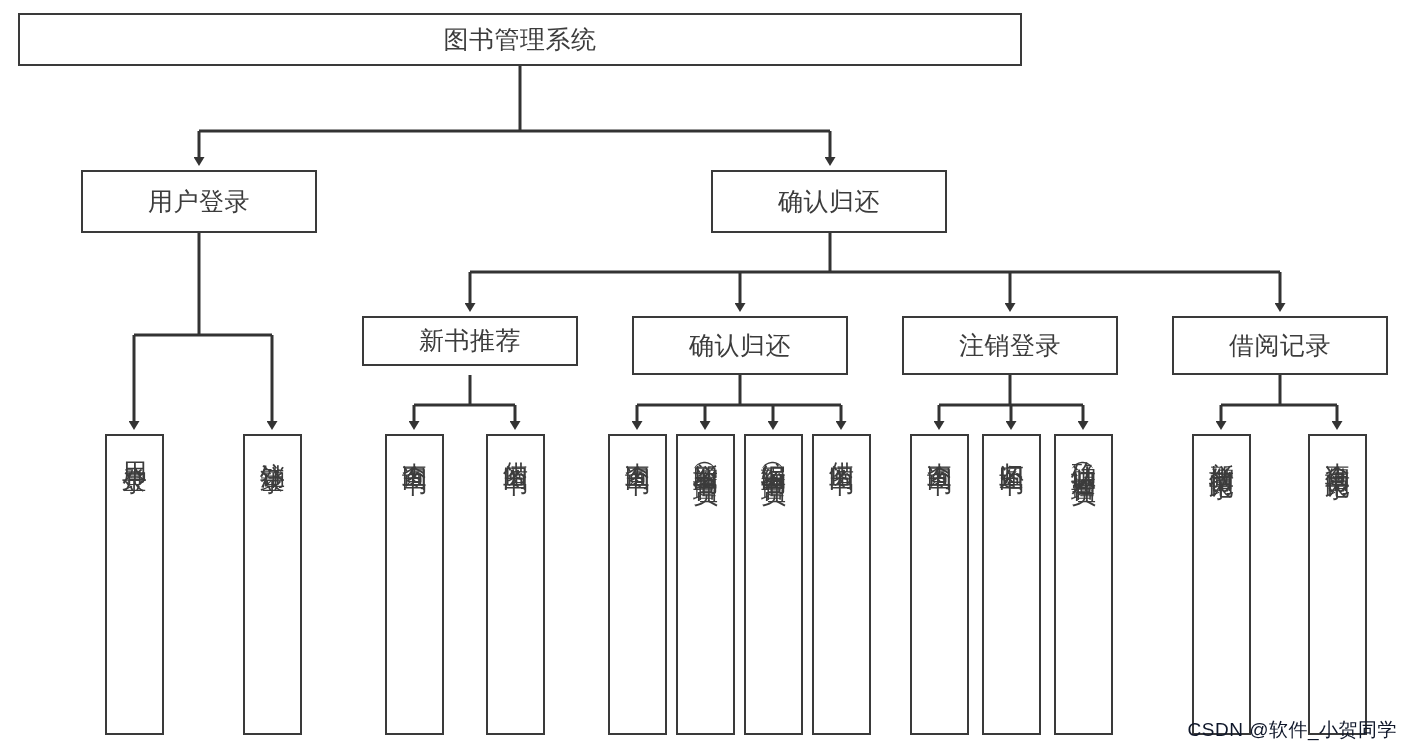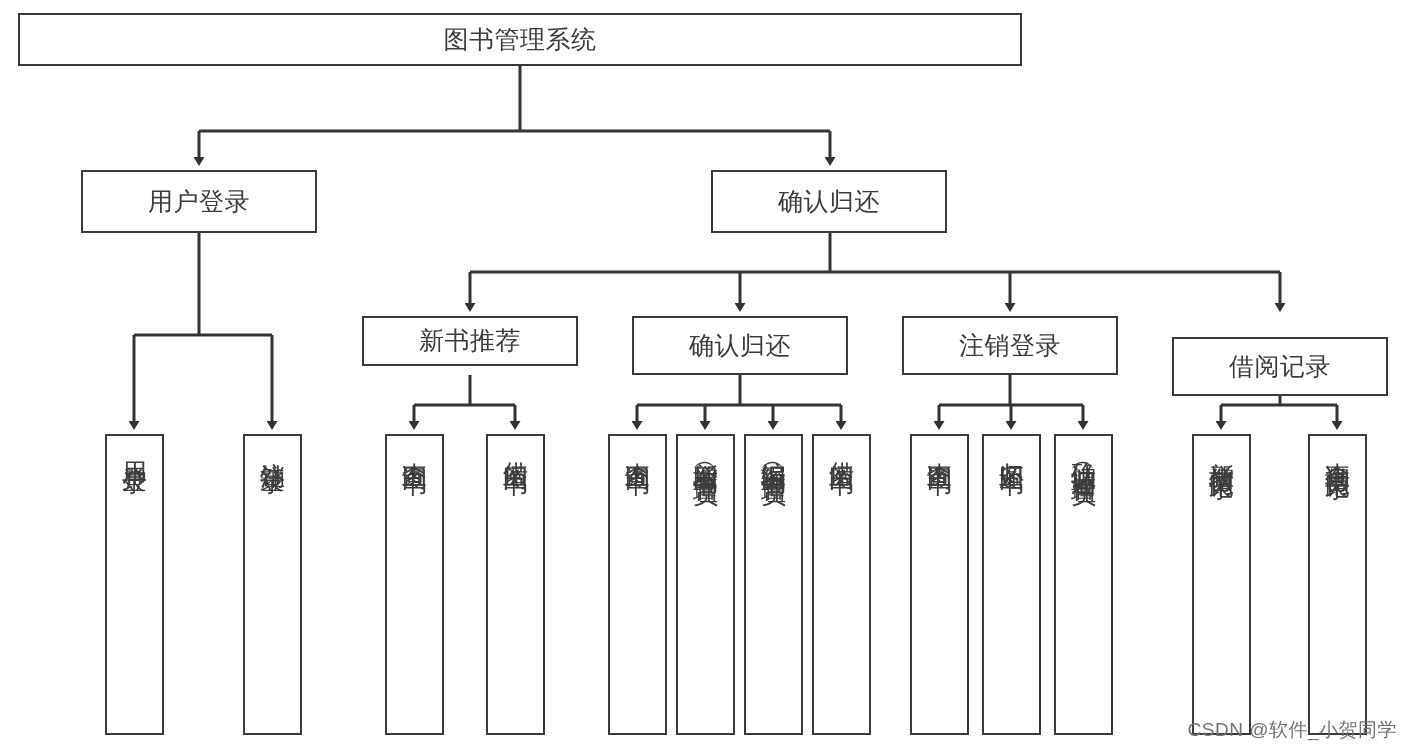--- a/index.html
+++ b/index.html
@@ -57,21 +57,21 @@
     font-size: 25px;
     letter-spacing: 3px;
     line-height: 1;
     white-space: normal;
   }
   #watermark {
     position: absolute;
     right: 8px;
     bottom: 4px;
     font-size: 19px;
-    color: #737373;
+    color: #0f172a;
     letter-spacing: 0.5px;
     font-family: "Liberation Sans", "DejaVu Sans", sans-serif;
     user-select: none;
   }
 </style>
 </head>
 <body>
 
 <div id="diagram-root">
 
@@ -154,21 +154,21 @@
   </div>
 
   <div class="node horiz" style="left:632px; top:316px; width:216px; height:59px;">
     <span class="node-label">确认归还</span>
   </div>
 
   <div class="node horiz" style="left:902px; top:316px; width:216px; height:59px;">
     <span class="node-label">注销登录</span>
   </div>
 
-  <div class="node horiz" style="left:1172px; top:316px; width:216px; height:59px;margin-top:21px;">
+  <div class="node horiz" style="left:1172px; top:316px; width:216px; height:59px;">
     <span class="node-label">借阅记录</span>
   </div>
 
   <div class="node vert" style="left:105px; top:434px; width:59px; height:301px;">
     <span class="node-label">用户登录</span>
   </div>
 
   <div class="node vert" style="left:243px; top:434px; width:59px; height:301px;">
     <span class="node-label">注销登录</span>
   </div>

